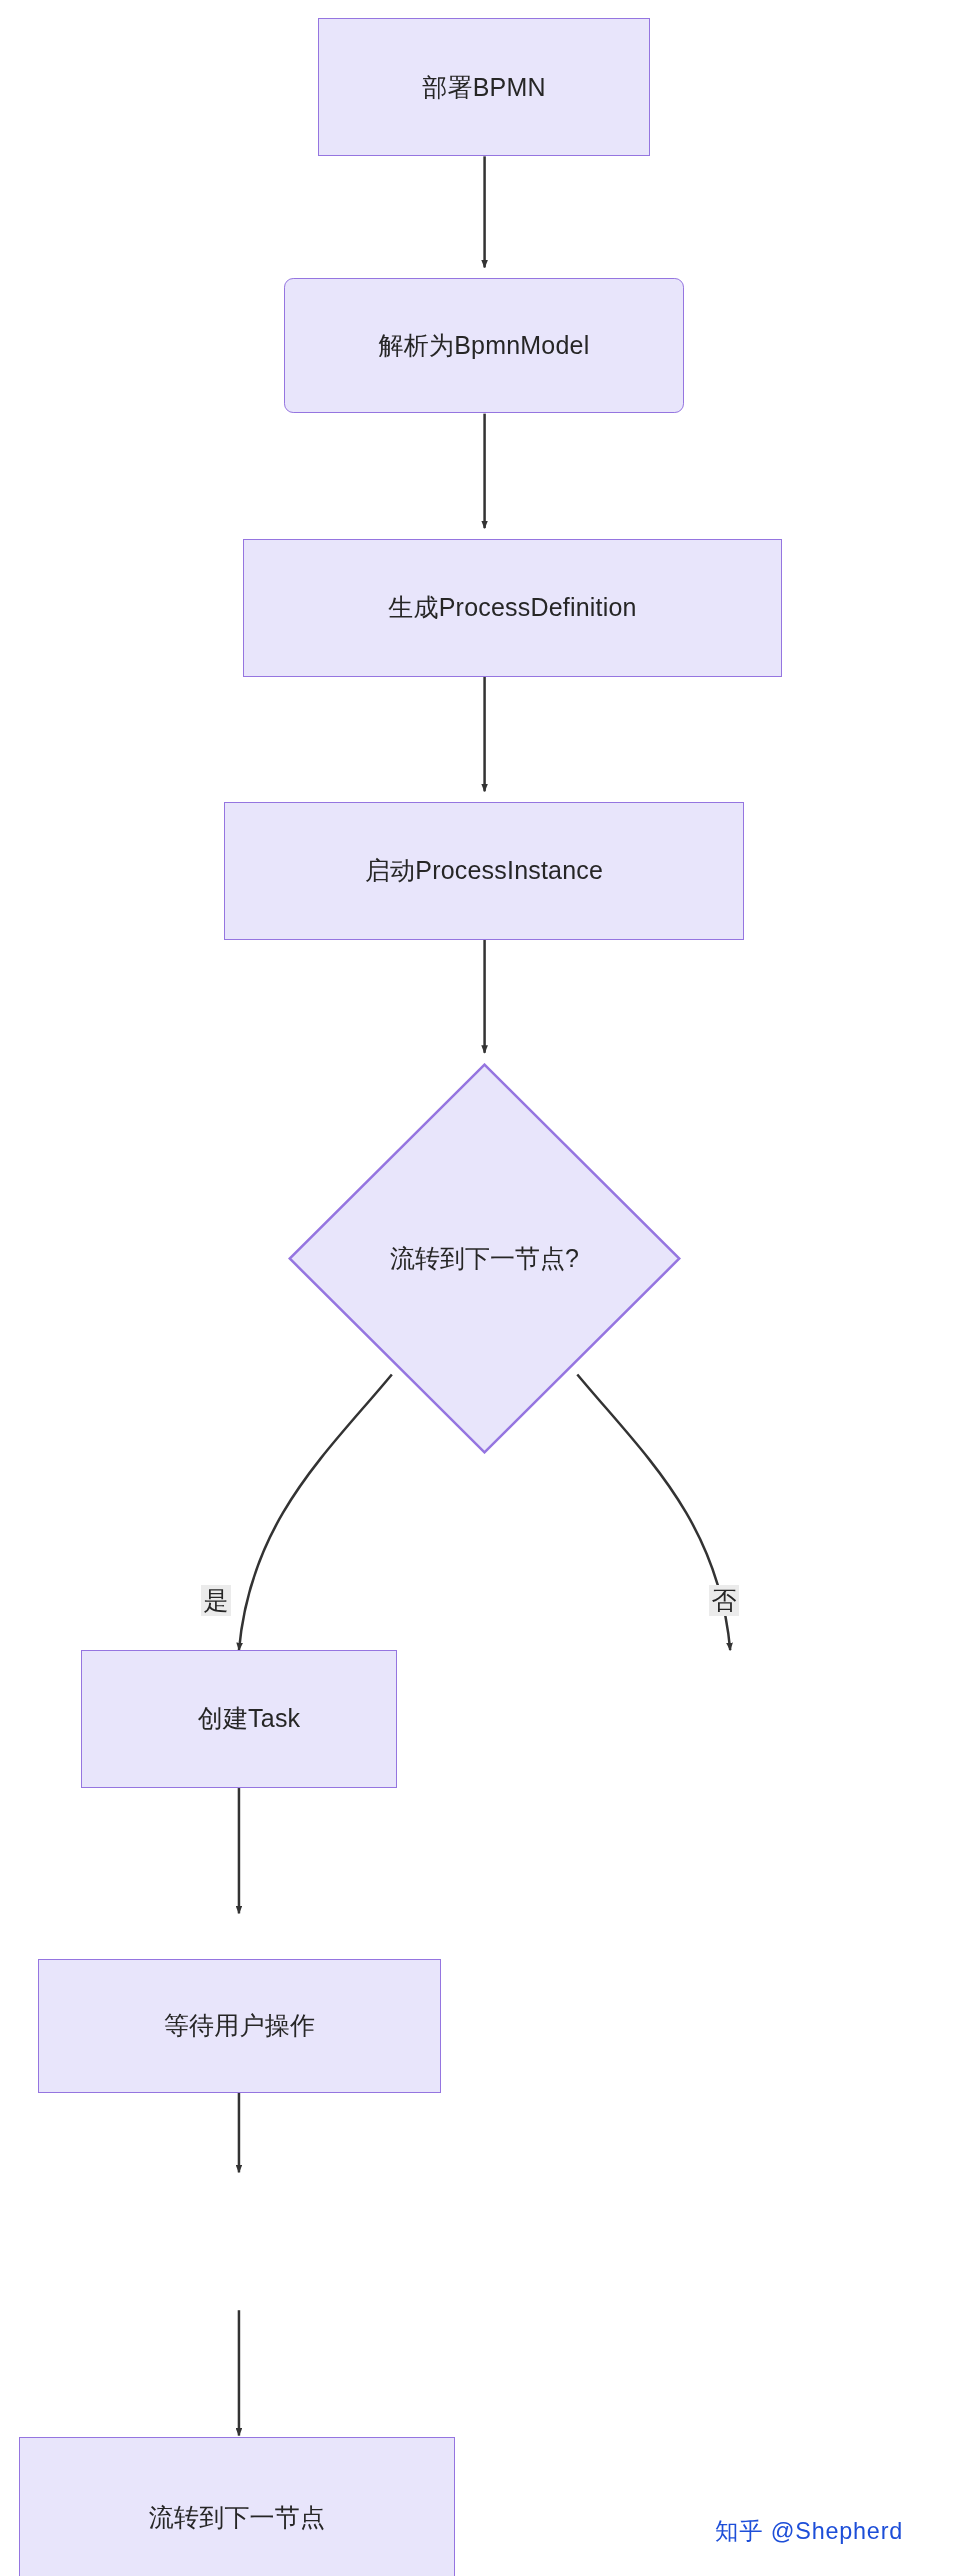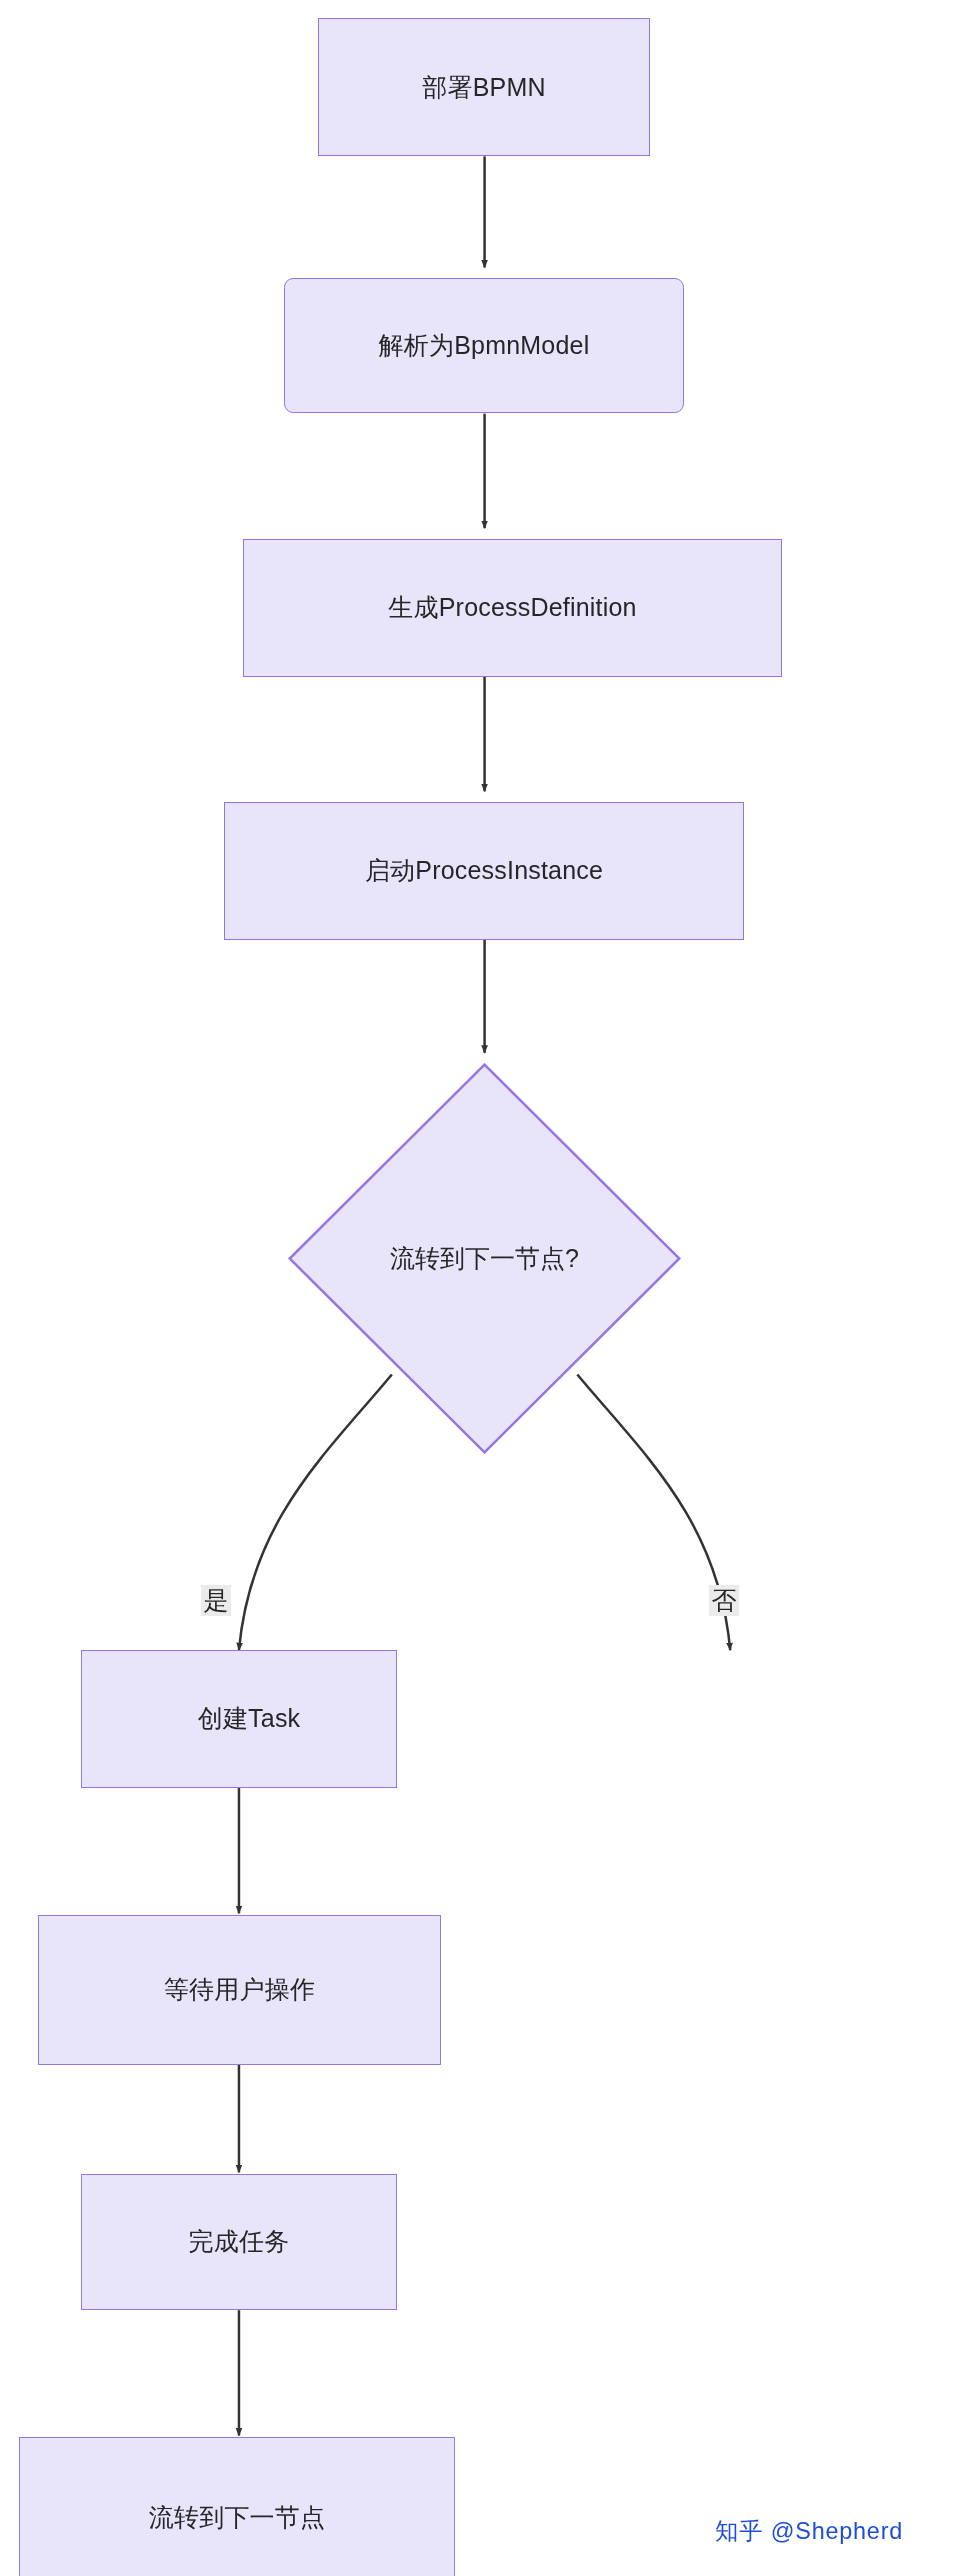--- a/index.html
+++ b/index.html
@@ -148,27 +148,24 @@
 
   <div class="edge-label" style="left:201px; top:1585px;">是</div>
 
   <div class="edge-label" style="left:709px; top:1585px;">否</div>
 
   <div class="node" style="left:81px; top:1650px; width:316px; height:138px;padding-left:20px;">
     <span class="node-label">创建Task</span>
   </div>
 
 
-  <div class="node" style="left:38px; top:1915px; width:403px; height:150px;text-align:center;">
+  <div class="node" style="left:38px; top:1959px; width:403px; height:134px;text-align:center;">
     <span class="node-label">等待用户操作</span>
   </div>
 
-  <div class="node" style="left:81px; top:2174px; width:316px; height:136px;">
-    <span class="node-label">完成任务</span>
-  </div>
 
   <div class="node" style="left:19px; top:2437px; width:436px; height:162px;">
     <span class="node-label">流转到下一节点</span>
   </div>
 
   <div class="watermark" style="left:715px; top:2515px;">知乎 @Shepherd</div>
 
 </div>
 
 

